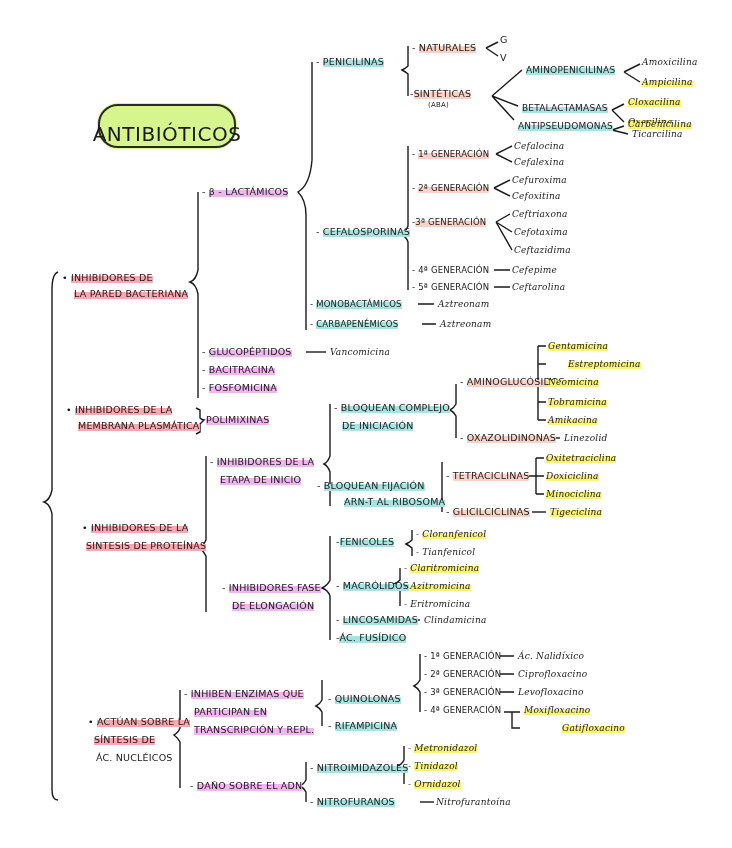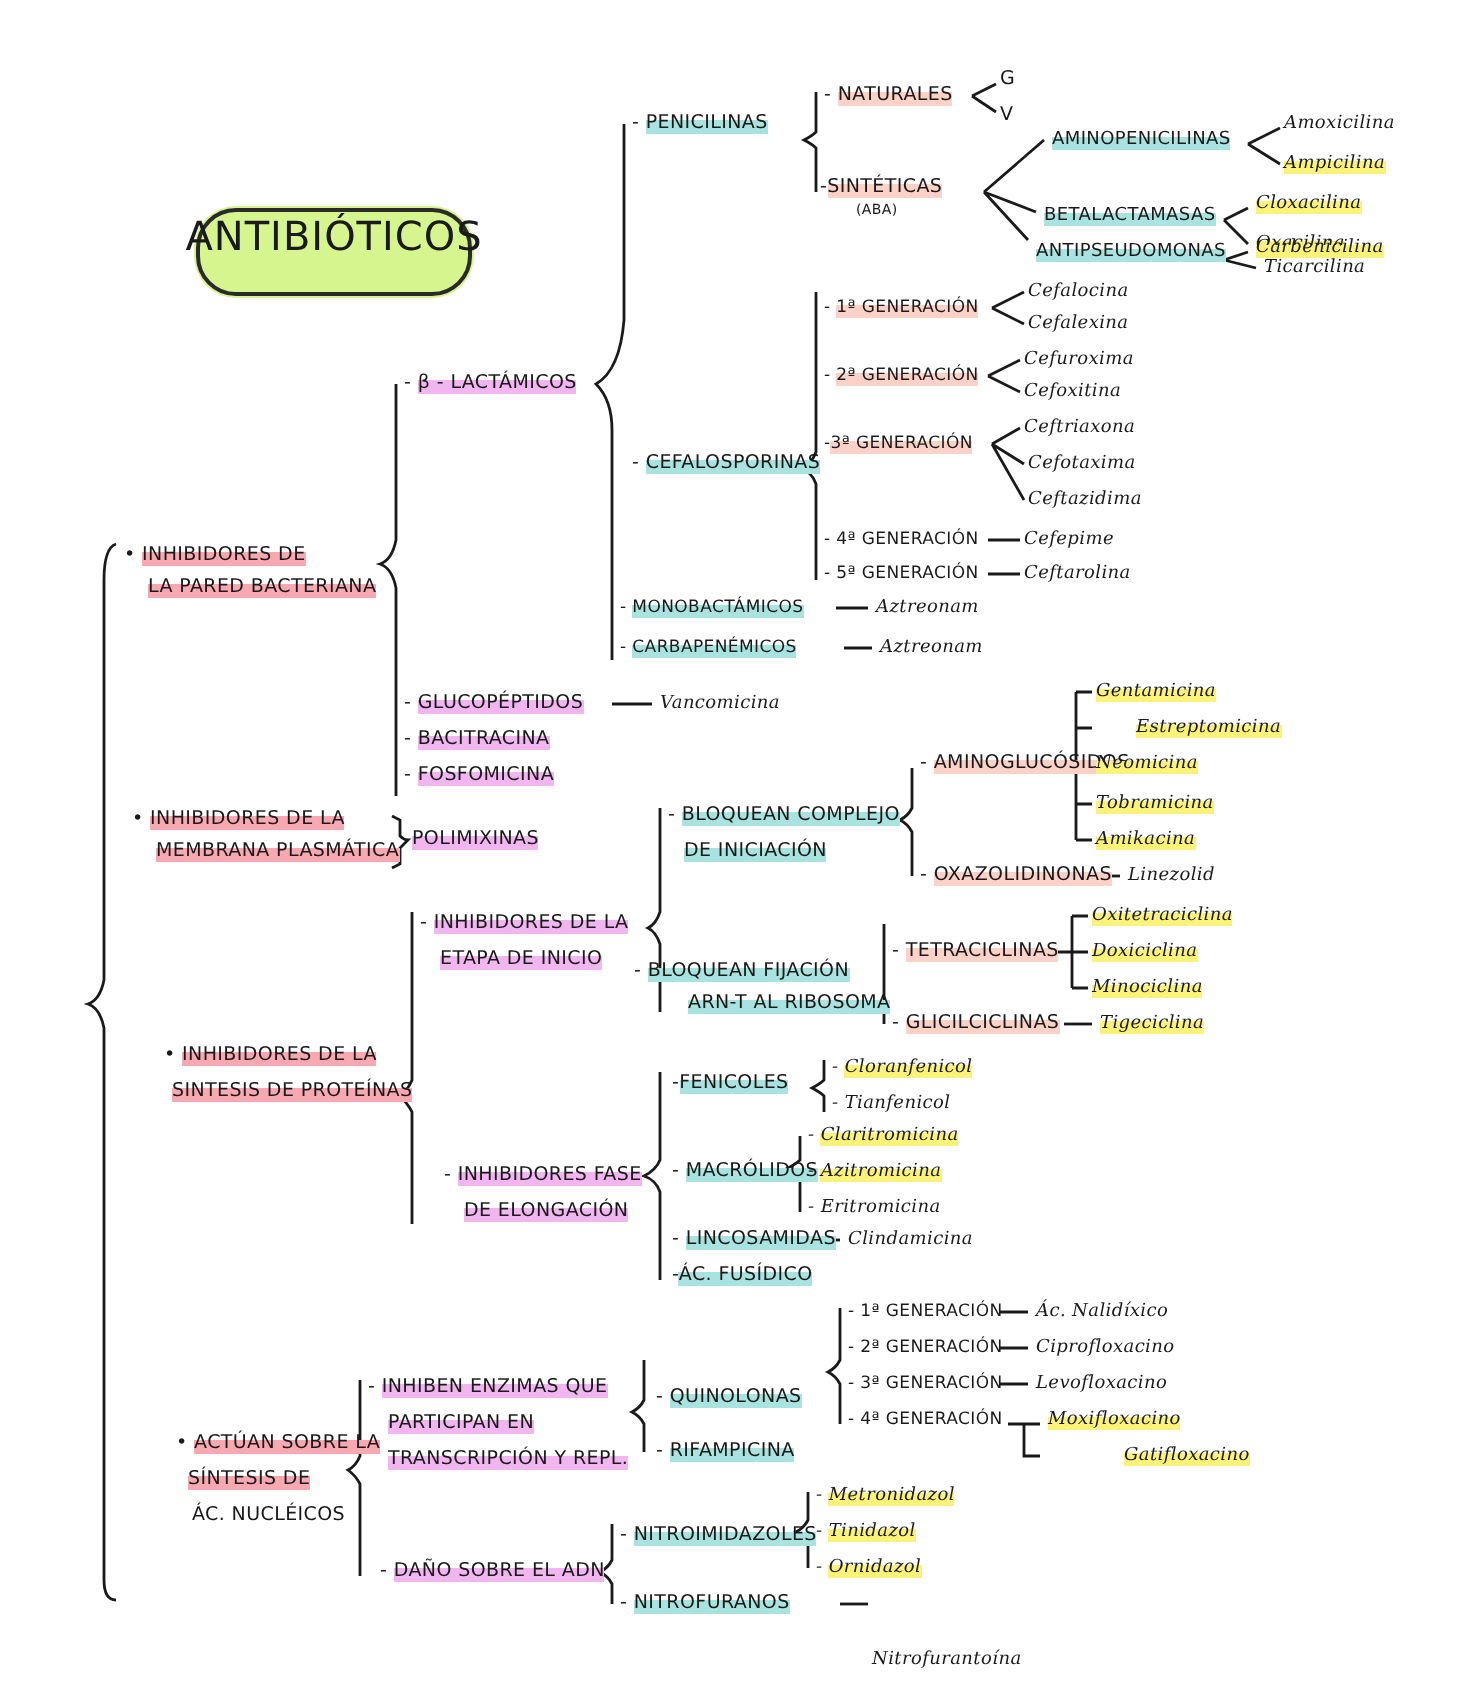--- a/index.html
+++ b/index.html
@@ -5,21 +5,21 @@
   html,body{margin:0;padding:0;background:#ffffff;}
   body{width:732px;height:848px;position:relative;overflow:hidden;font-family:"DejaVu Sans",sans-serif;color:#1a1a1a;}
   .t{position:absolute;white-space:nowrap;font-size:9.5px;letter-spacing:0.2px;line-height:12px;text-transform:none;}
   .cap{font-family:"DejaVu Sans",sans-serif;font-size:9.5px;}
   .drug{font-family:"DejaVu Serif",serif;font-style:italic;font-size:9px;}
   .hl-red{background:linear-gradient(to bottom,transparent 35%,#f7a8b0 35%);}
   .hl-salmon{background:linear-gradient(to bottom,transparent 35%,#fcd2c8 35%);}
   .hl-pink{background:linear-gradient(to bottom,transparent 35%,#f1b5ef 35%);}
   .hl-teal{background:linear-gradient(to bottom,transparent 35%,#a9e3df 35%);}
   .hl-yellow{background:linear-gradient(to bottom,transparent 35%,#fbf27a 35%);}
-  .title-cloud{position:absolute;left:98px;top:104px;width:134px;height:40px;background:#d6f58e;border:2px solid #2a2a2a;border-radius:20px;display:flex;align-items:flex-start;justify-content:center;font-size:20px;letter-spacing:0.5px;box-shadow:0 0 0 1px #d6f58e;}
+  .title-cloud{position:absolute;left:98px;top:104px;width:134px;height:40px;background:#d6f58e;border:2px solid #2a2a2a;border-radius:20px;display:flex;align-items:flex-end;justify-content:center;font-size:20px;letter-spacing:0.5px;box-shadow:0 0 0 1px #d6f58e;}
   svg.lines{position:absolute;left:0;top:0;}
 </style>
 </head>
 <body>
 
 <svg class="lines" width="732" height="848" stroke="#1a1a1a" stroke-width="1.4" fill="none">
 
   <path d="M58 272 Q52 274 52 290 L52 490 Q50 500 44 502 Q50 504 52 514 L52 790 Q52 800 58 800"></path>
 
   <path d="M198 192 L198 270 Q196 280 190 282 Q196 284 198 294 L198 398"></path>
@@ -193,13 +193,13 @@
 <div class="t drug" style="left:524px;top:704px;"><span class="hl-yellow">Moxifloxacino</span></div>
 <div class="t drug" style="left:524px;top:722px;margin-left:38px;"><span class="hl-yellow">Gatifloxacino</span></div>
 <div class="t cap" style="left:328px;top:720px;">- <span class="hl-teal">RIFAMPICINA</span></div>
 
 <div class="t cap" style="left:190px;top:780px;">- <span class="hl-pink">DAÑO SOBRE EL ADN</span></div>
 <div class="t cap" style="left:310px;top:762px;">- <span class="hl-teal">NITROIMIDAZOLES</span></div>
 <div class="t drug" style="left:408px;top:742px;">- <span class="hl-yellow">Metronidazol</span></div>
 <div class="t drug" style="left:408px;top:760px;">- <span class="hl-yellow">Tinidazol</span></div>
 <div class="t drug" style="left:408px;top:778px;">- <span class="hl-yellow">Ornidazol</span></div>
 <div class="t cap" style="left:310px;top:796px;">- <span class="hl-teal">NITROFURANOS</span></div>
-<div class="t drug" style="left:436px;top:796px;margin-top:28px;"><span>Nitrofurantoína</span></div>
+<div class="t drug" style="left:436px;top:796px;"><span>Nitrofurantoína</span></div>
 
 </body></html>

